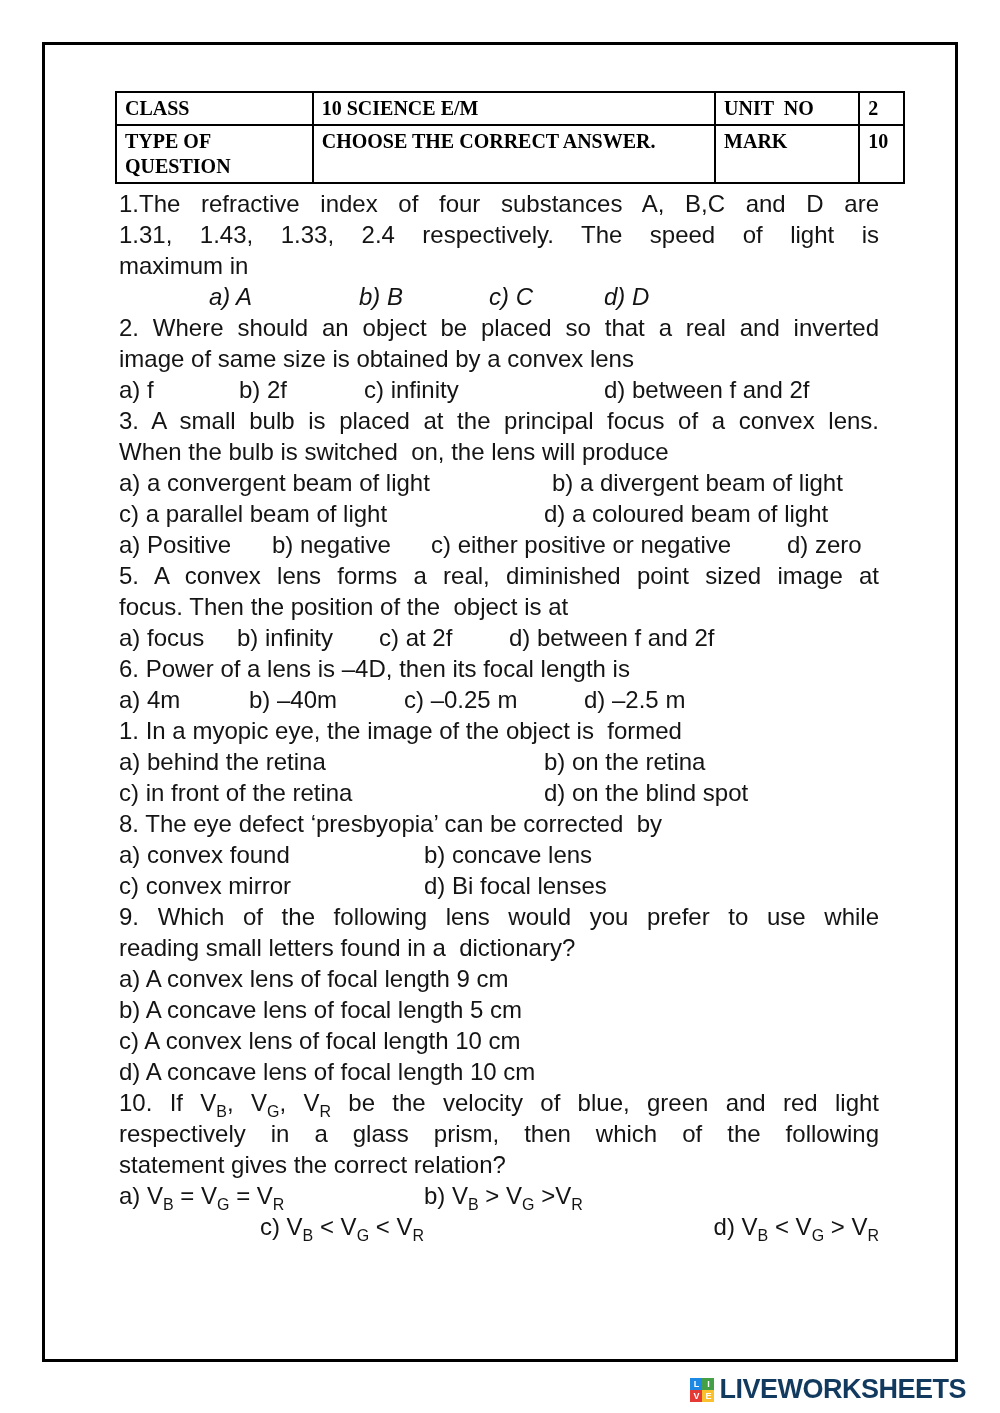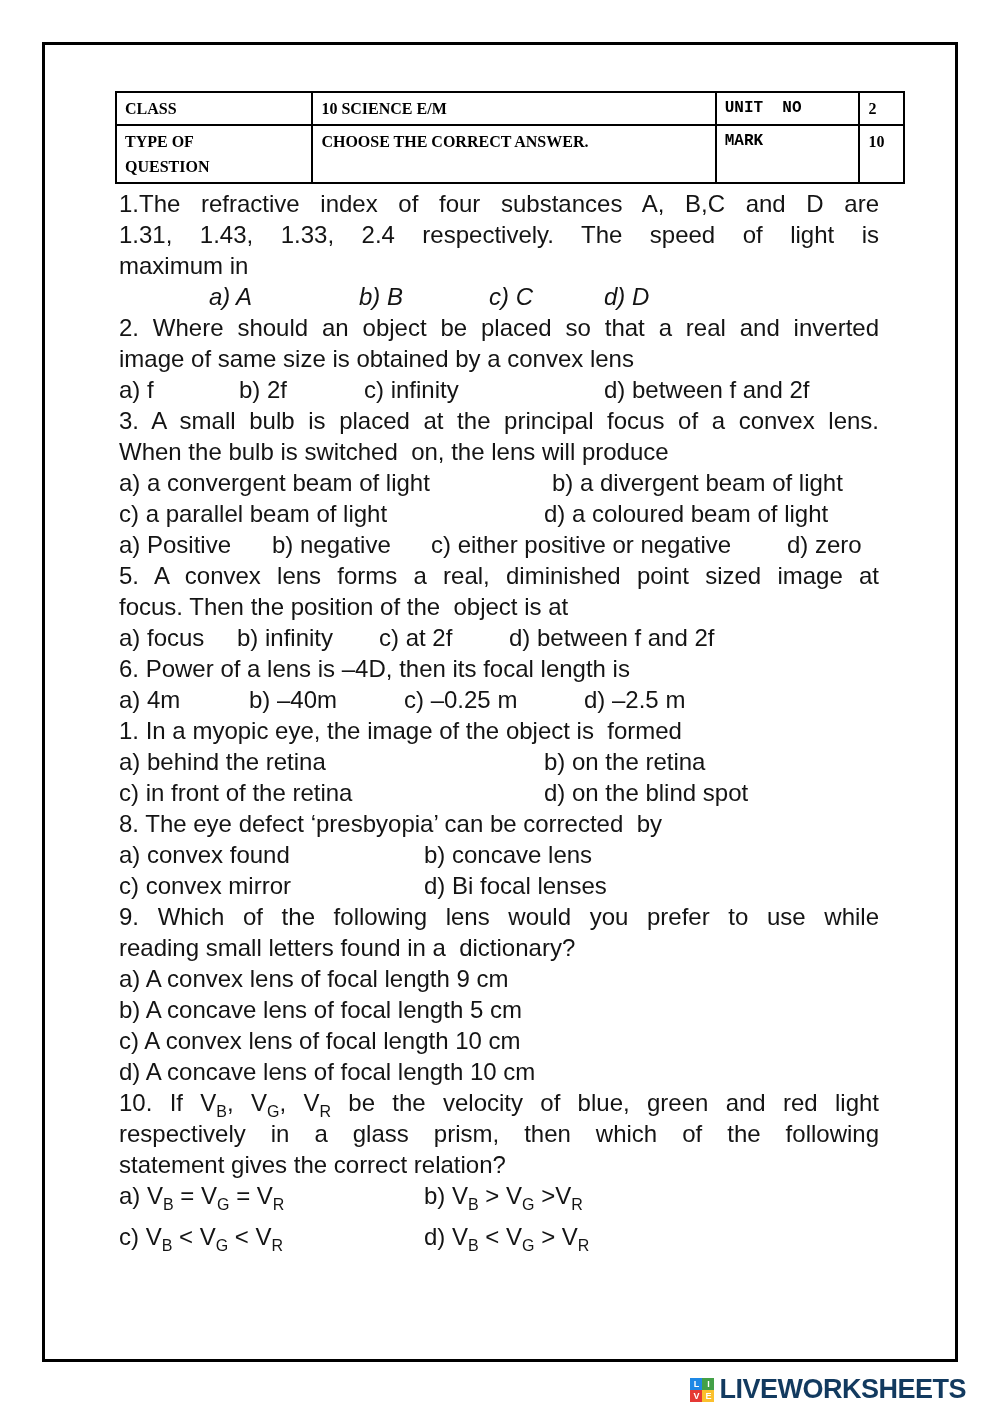--- a/index.html
+++ b/index.html
@@ -15,48 +15,48 @@
     position:absolute;
     left:42px; top:42px;
     width:916px; height:1320px;
     border:3px solid #000;
     padding:46px 76px 0 74px;
   }
   table.hdr {
     border-collapse:collapse;
     font-family:"Liberation Serif", serif;
     font-weight:bold;
-    font-size:16px;
+    font-size:20px;
     line-height:25px;
     width:790px;
     margin:0 0 4px -4px;
     color:#000;
   }
   table.hdr td {
     border:2px solid #000;
     padding:3px 8px;
     vertical-align:top;
     white-space:pre-wrap;
   }
   td.c1 { width:200px; }
   td.c2 { width:415px; }
-  td.c3 { width:147px;font-family:Liberation Mono, monospace; }
+  td.c3 { width:147px; }
   td.c4 { width:45px; }
   .doc { font-size:24px; line-height:31px; }
   .line { white-space:pre-wrap; }
   .just {
     white-space:normal;
     text-align:justify;
     text-align-last:justify;
   }
   .opts { display:flex; }
   .opts > span { flex:0 0 auto; }
   .opts > span:last-child { flex:1 1 auto; }
   .ind90 { padding-left:90px;font-style:italic; }
-  .mt10 { margin-top:10px; }
+  .mt10 { margin-top:0;text-align:right; }
   sub { font-size:16px; line-height:0; }
   .footer {
     position:absolute;
     right:34px; bottom:8px;
     display:flex;
     align-items:center;
     cursor:pointer;
   }
   .logo {
     display:grid;

